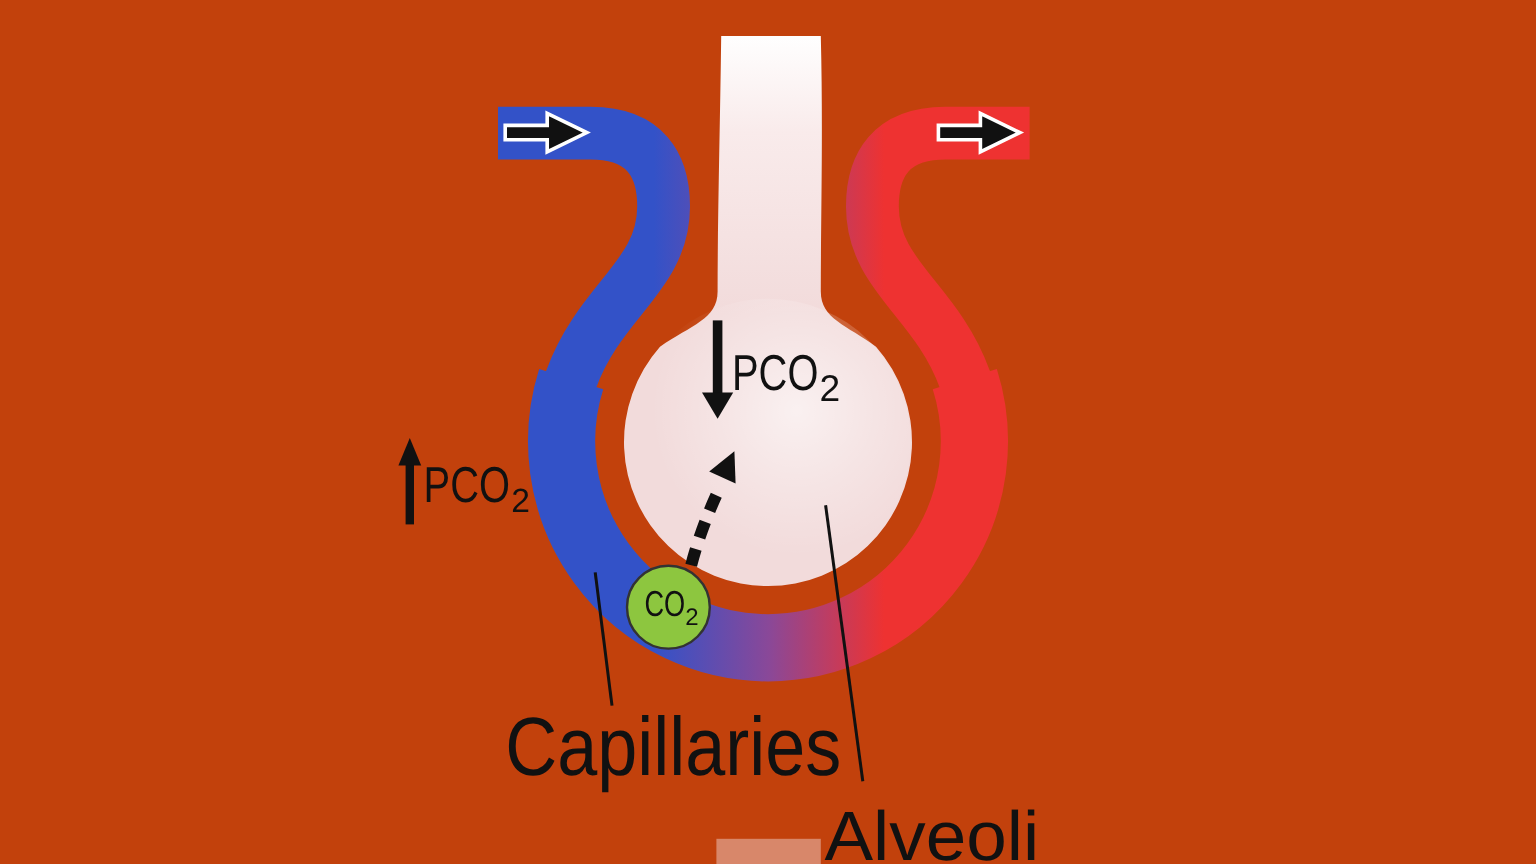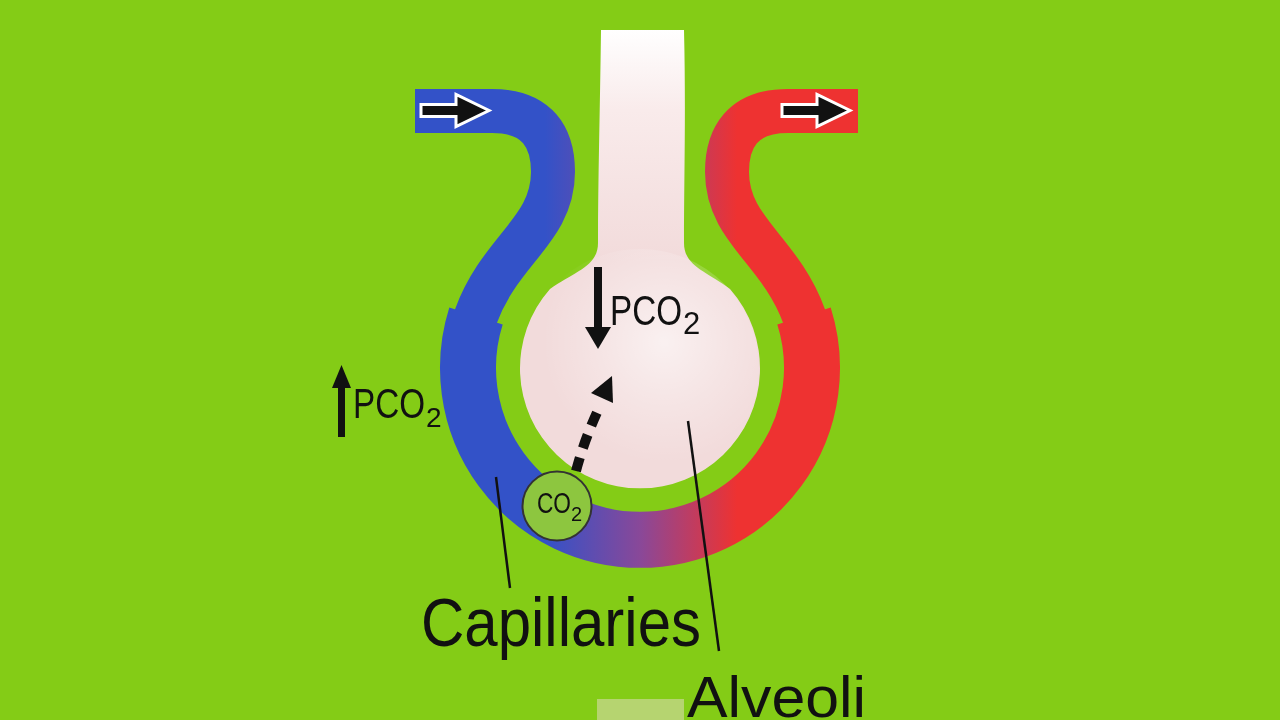--- a/index.html
+++ b/index.html
@@ -8,21 +8,21 @@
     background: #ffffff;
     width: 1280px;
     height: 720px;
     overflow: hidden;
     font-family: "Liberation Sans", sans-serif;
   }
   .stage {
     position: relative;
     width: 1280px;
     height: 720px;
-    background: #84cc16;
+    background: #c2410c;
   }
   svg text {
     font-family: "Liberation Sans", sans-serif;
     fill: #111111;
   }
 </style>
 </head>
 <body>
 
 <div class="stage">

